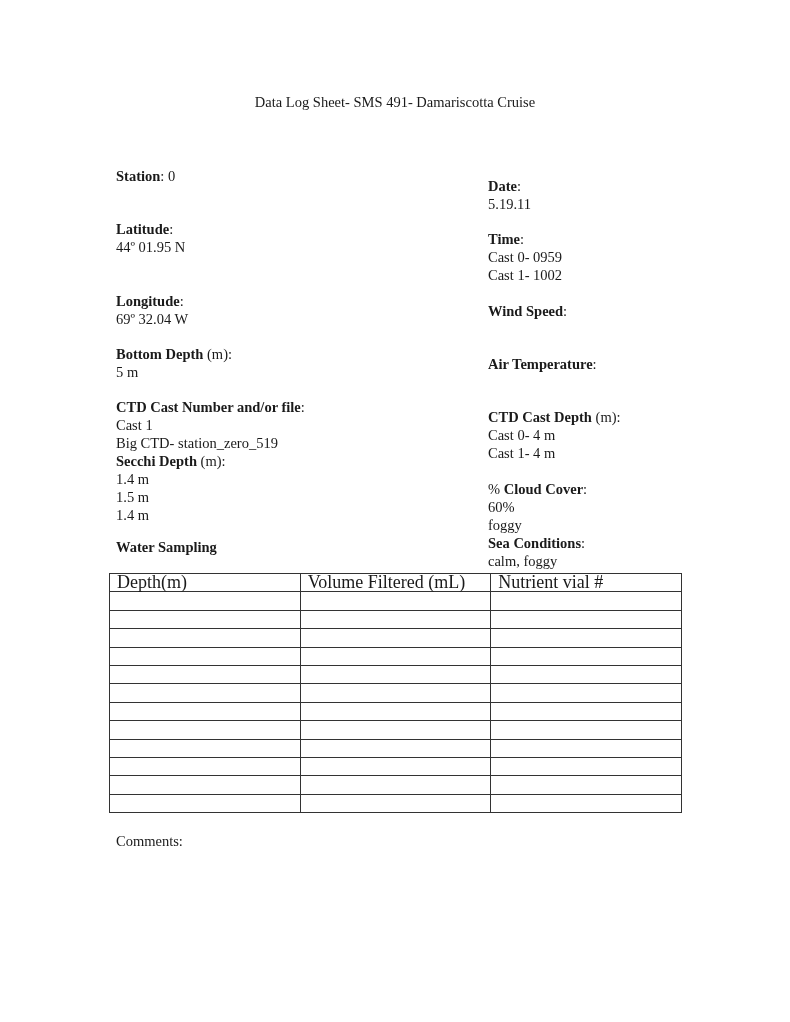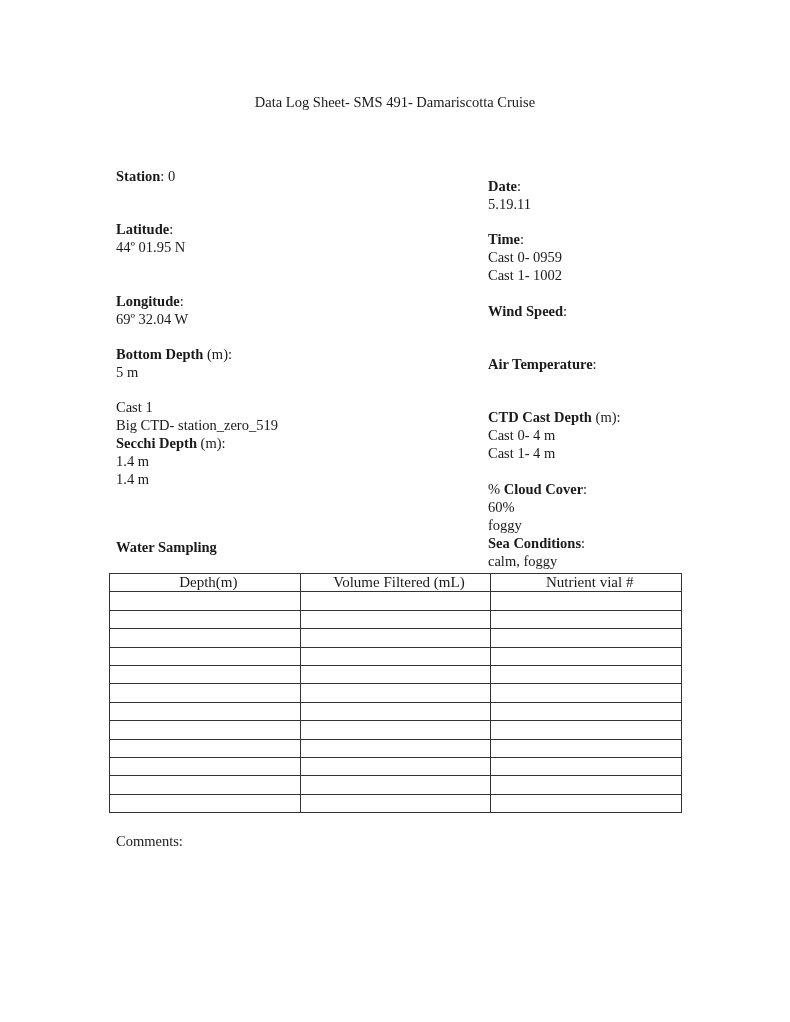--- a/index.html
+++ b/index.html
@@ -11,21 +11,21 @@
   .field { position: absolute; line-height: 18px; }
   .line { display: block; white-space: nowrap; }
   .left { left: 116px; margin-top: 37px; }
   .right { left: 488px; margin-top: 47px; }
   table.samp {
     position: absolute; left: 109px; top: 573px; width: 573px;
     border-collapse: collapse; table-layout: fixed;
   }
   table.samp td, table.samp th {
     border: 1px solid #333; height: 17.4px; padding: 0 0 0 7px;
-    font-weight: normal; text-align: center; font-size: 15px; line-height: 17px;
+    font-weight: normal; text-align: left; font-size: 18px; line-height: 17px;
   }
   .comments { position: absolute; left: 116px; top: 833px; }
   .ws { position: absolute; left: 116px; top: 539px; font-weight: bold; }
 </style>
 </head>
 <body>
 
 <div class="title">Data Log Sheet- SMS 491- Damariscotta Cruise</div>
 
 <div class="field left" style="top:130px">
@@ -41,24 +41,26 @@
   <span class="line"><b>Longitude</b><span>:</span></span>
   <span class="line">69º 32.04 W</span>
 </div>
 
 <div class="field left" style="top:308px">
   <span class="line"><b>Bottom Depth</b> <span>(m)</span><span>:</span></span>
   <span class="line">5 m</span>
 </div>
 
 <div class="field left" style="top:361px">
+  <span class="line"><b>CTD Cast Number and/or file</b><span>:</span></span>
   <span class="line">Cast 1</span>
   <span class="line">Big CTD- station_zero_519</span>
   <span class="line"><b>Secchi Depth</b> <span>(m)</span><span>:</span></span>
   <span class="line">1.4 m</span>
+  <span class="line">1.5 m</span>
   <span class="line">1.4 m</span>
 </div>
 
 <div class="field right" style="top:130px">
   <span class="line"><b>Date</b><span>:</span></span>
   <span class="line">5.19.11</span>
 </div>
 
 <div class="field right" style="top:183px">
   <span class="line"><b>Time</b><span>:</span></span>

